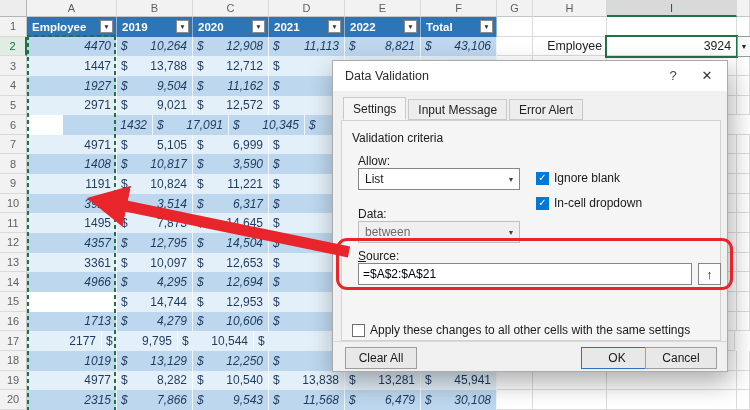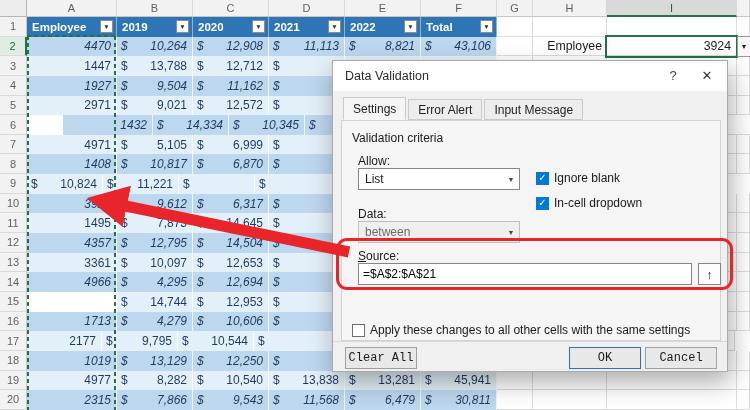--- a/index.html
+++ b/index.html
@@ -69,25 +69,25 @@
   .chk .box{width:13px;height:13px;box-sizing:border-box;border:1px solid #6E6E6E;background:#fff;flex:none;
     display:flex;align-items:center;justify-content:center;font-size:10px;color:#fff;line-height:1;}
   .chk .box.checked{background:var(--checkbox-blue,#0078D7);border-color:var(--checkbox-blue,#0078D7);}
   .chk.ignore{left:194px;top:50px;}
   .chk.incell{left:194px;top:75px;}
   .chk.apply{left:10px;top:202px;}
   .src-input{position:absolute;left:16px;top:142px;width:334px;height:22px;box-sizing:border-box;border:1px solid #868686;
     background:#fff;font-family:inherit;font-size:12px;padding:0 4px;margin:0;}
   .range-btn{position:absolute;left:356px;top:142px;width:23px;height:22px;box-sizing:border-box;border:1px solid #868686;
     background:#FDFDFD;display:flex;align-items:center;justify-content:center;font-size:13px;font-weight:bold;color:#111;}
-  .dlg-footer{position:absolute;left:0;right:0;top:280px;height:31px;border-top:1px solid #D9D9D9;font-family:Liberation Mono, monospace;}
+  .dlg-footer{position:absolute;left:0;right:0;top:280px;height:31px;border-top:1px solid #D9D9D9;}
   .btn{position:absolute;top:5px;width:72px;height:22px;box-sizing:border-box;background:#E8E8E8;border:1px solid #9E9E9E;
     display:flex;align-items:center;justify-content:center;font-size:12px;color:#1A1A1A;}
   .btn.clear{left:12px;}
-  .btn.ok{left:236px;border-color:#2F6FBE;}
+  .btn.ok{left:248px;border-color:#2F6FBE;}
   .btn.cancel{left:312px;}
 
   
   #red-box{position:absolute;left:336px;top:238px;width:397px;height:52px;border:3px solid var(--annotation-red,#E8252A);
     border-radius:11px;z-index:25;box-sizing:border-box;pointer-events:none;}
   #arrow{position:absolute;left:0;top:0;z-index:30;pointer-events:none;}
 </style>
 </head>
 <body>
 
@@ -246,21 +246,21 @@
       <div class="cell plain" style="width: 36px;"></div>
       <div class="cell plain htext" style="width: 74px;"></div>
       <div class="cell plain itext" style="width: 130px;"></div>
       <div class="cell plain" style="width: 13px;"></div>
     </div>
     <div class="row">
       <div class="cell gut" style="width: 27px;">6</div>
       <div class="cell bdark acol" style="width: 90px; margin-left: 36px;">1432</div>
       <div class="cell bdark money" style="width: 76px;">
         <span>$</span>
-        <span>14,334</span>
+        <span>17,091</span>
       </div>
       <div class="cell bdark money" style="width: 76px;">
         <span>$</span>
         <span>10,345</span>
       </div>
       <div class="cell bdark money" style="width: 76px;">
         <span>$</span>
         <span></span>
       </div>
       <div class="cell bdark money" style="width: 76px;">
@@ -306,41 +306,42 @@
     </div>
     <div class="row">
       <div class="cell gut" style="width: 27px;">8</div>
       <div class="cell bdark acol" style="width: 90px;">1408</div>
       <div class="cell bdark money" style="width: 76px;">
         <span>$</span>
         <span>10,817</span>
       </div>
       <div class="cell bdark money" style="width: 76px;">
         <span>$</span>
-        <span>6,870</span>
+        <span>3,590</span>
       </div>
       <div class="cell bdark money" style="width: 76px;">
         <span>$</span>
         <span></span>
       </div>
       <div class="cell bdark money" style="width: 76px;">
         <span>$</span>
         <span></span>
       </div>
       <div class="cell bdark money" style="width: 76px;">
         <span>$</span>
         <span></span>
       </div>
       <div class="cell plain" style="width: 36px;"></div>
       <div class="cell plain htext" style="width: 74px;"></div>
       <div class="cell plain itext" style="width: 130px;"></div>
       <div class="cell plain" style="width: 13px;"></div>
     </div>
     <div class="row">
       <div class="cell gut" style="width: 27px;">9</div>
+      <div class="cell blight acol" style="width: 90px;">1191</div>
       <div class="cell blight money" style="width: 76px;">
         <span>$</span>
         <span>10,824</span>
       </div>
       <div class="cell blight money" style="width: 76px;">
         <span>$</span>
         <span>11,221</span>
       </div>
       <div class="cell blight money" style="width: 76px;">
         <span>$</span>
@@ -357,21 +358,21 @@
       <div class="cell plain" style="width: 36px;"></div>
       <div class="cell plain htext" style="width: 74px;"></div>
       <div class="cell plain itext" style="width: 130px;"></div>
       <div class="cell plain" style="width: 13px;"></div>
     </div>
     <div class="row">
       <div class="cell gut" style="width: 27px;">10</div>
       <div class="cell bdark acol" style="width: 90px;">3924</div>
       <div class="cell bdark money" style="width: 76px;">
         <span>$</span>
-        <span>9,612</span>
+        <span>3,514</span>
       </div>
       <div class="cell bdark money" style="width: 76px;">
         <span>$</span>
         <span>6,317</span>
       </div>
       <div class="cell bdark money" style="width: 76px;">
         <span>$</span>
         <span></span>
       </div>
       <div class="cell bdark money" style="width: 76px;">
@@ -653,21 +654,21 @@
       <div class="cell bdark money" style="width: 76px;">
         <span>$</span>
         <span>11,568</span>
       </div>
       <div class="cell bdark money" style="width: 76px;">
         <span>$</span>
         <span>6,479</span>
       </div>
       <div class="cell bdark money" style="width: 76px;">
         <span>$</span>
-        <span>30,811</span>
+        <span>30,108</span>
       </div>
       <div class="cell plain" style="width: 36px;"></div>
       <div class="cell plain htext" style="width: 74px;"></div>
       <div class="cell plain itext" style="width: 130px;"></div>
       <div class="cell plain" style="width: 13px;"></div>
     </div>
   </div>
 
 <div class="ants-h" style="left:27px;top:35px;width:89px;"></div>
 <div class="ants-v" style="left:27px;top:36px;height:374px;"></div>
@@ -679,22 +680,22 @@
 </div>
 
 <div id="dialog">
   <div class="dlg-titlebar">
     <span class="dlg-title">Data Validation</span>
     <span class="dlg-help">?</span>
     <span class="dlg-close">✕</span>
   </div>
   <div class="dlg-tabs">
     <div class="tab active">Settings</div>
+    <div class="tab">Input Message</div>
     <div class="tab">Error Alert</div>
-    <div class="tab">Input Message</div>
   </div>
   <div class="tab-page">
     <div class="grp-label">Validation criteria</div>
     <div class="lbl allow">Allow:</div>
     <div class="combo allow-combo">
       <span>List</span>
       <span class="combo-btn">▼</span>
     </div>
     <div class="chk ignore">
       <span class="box checked">✓</span>

